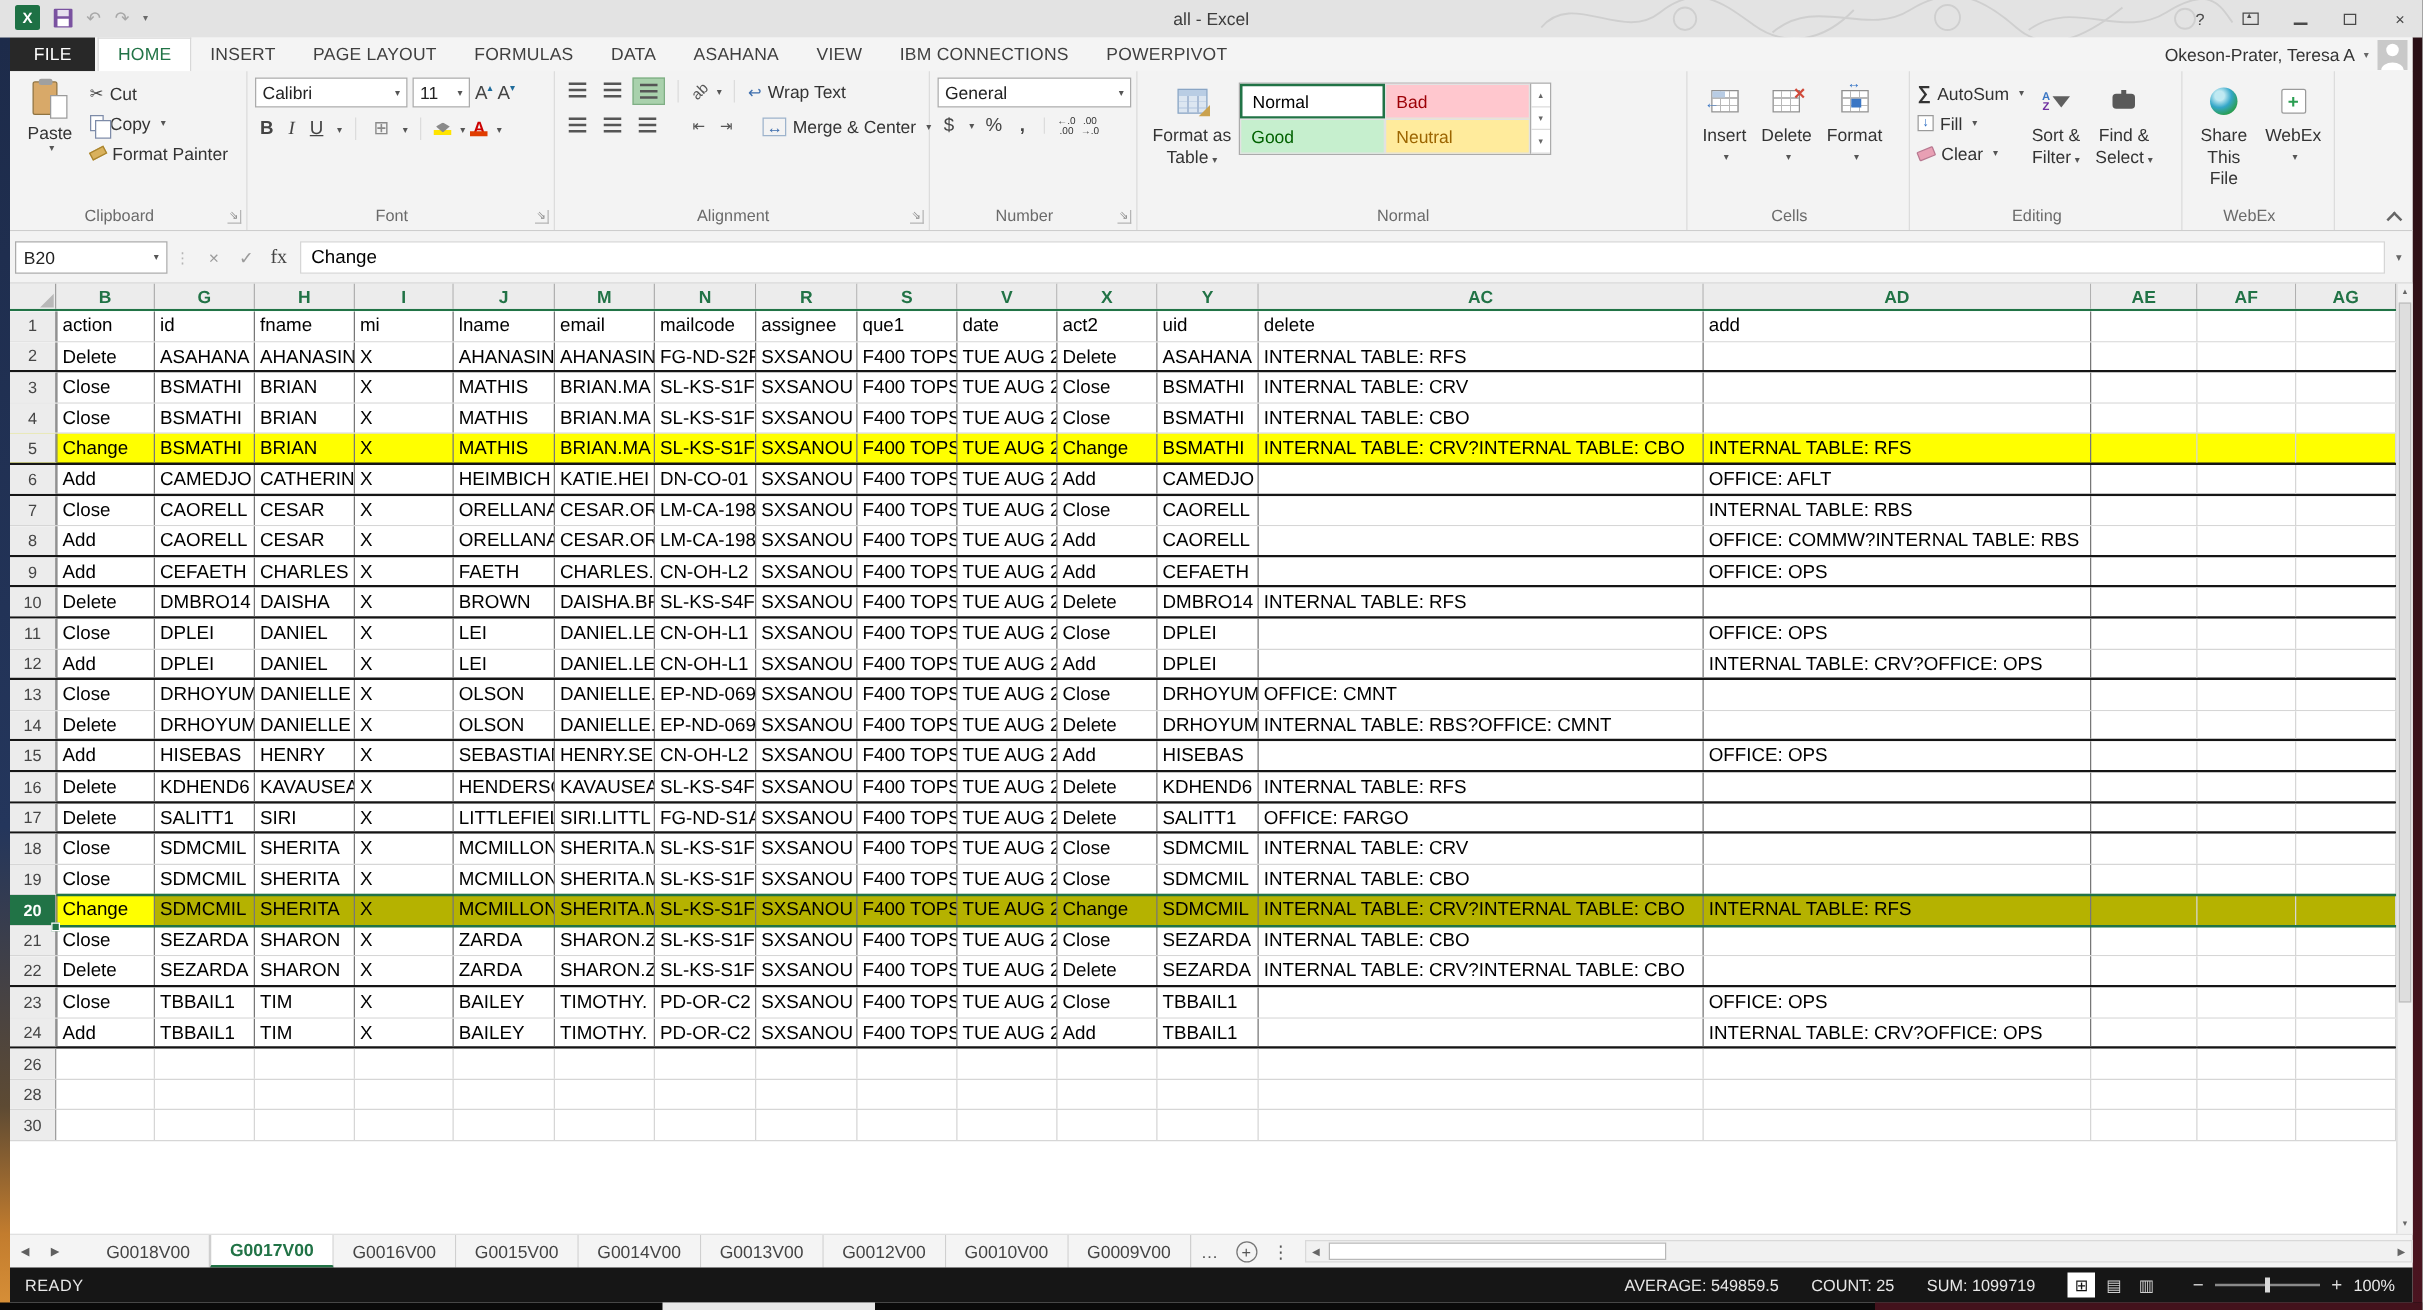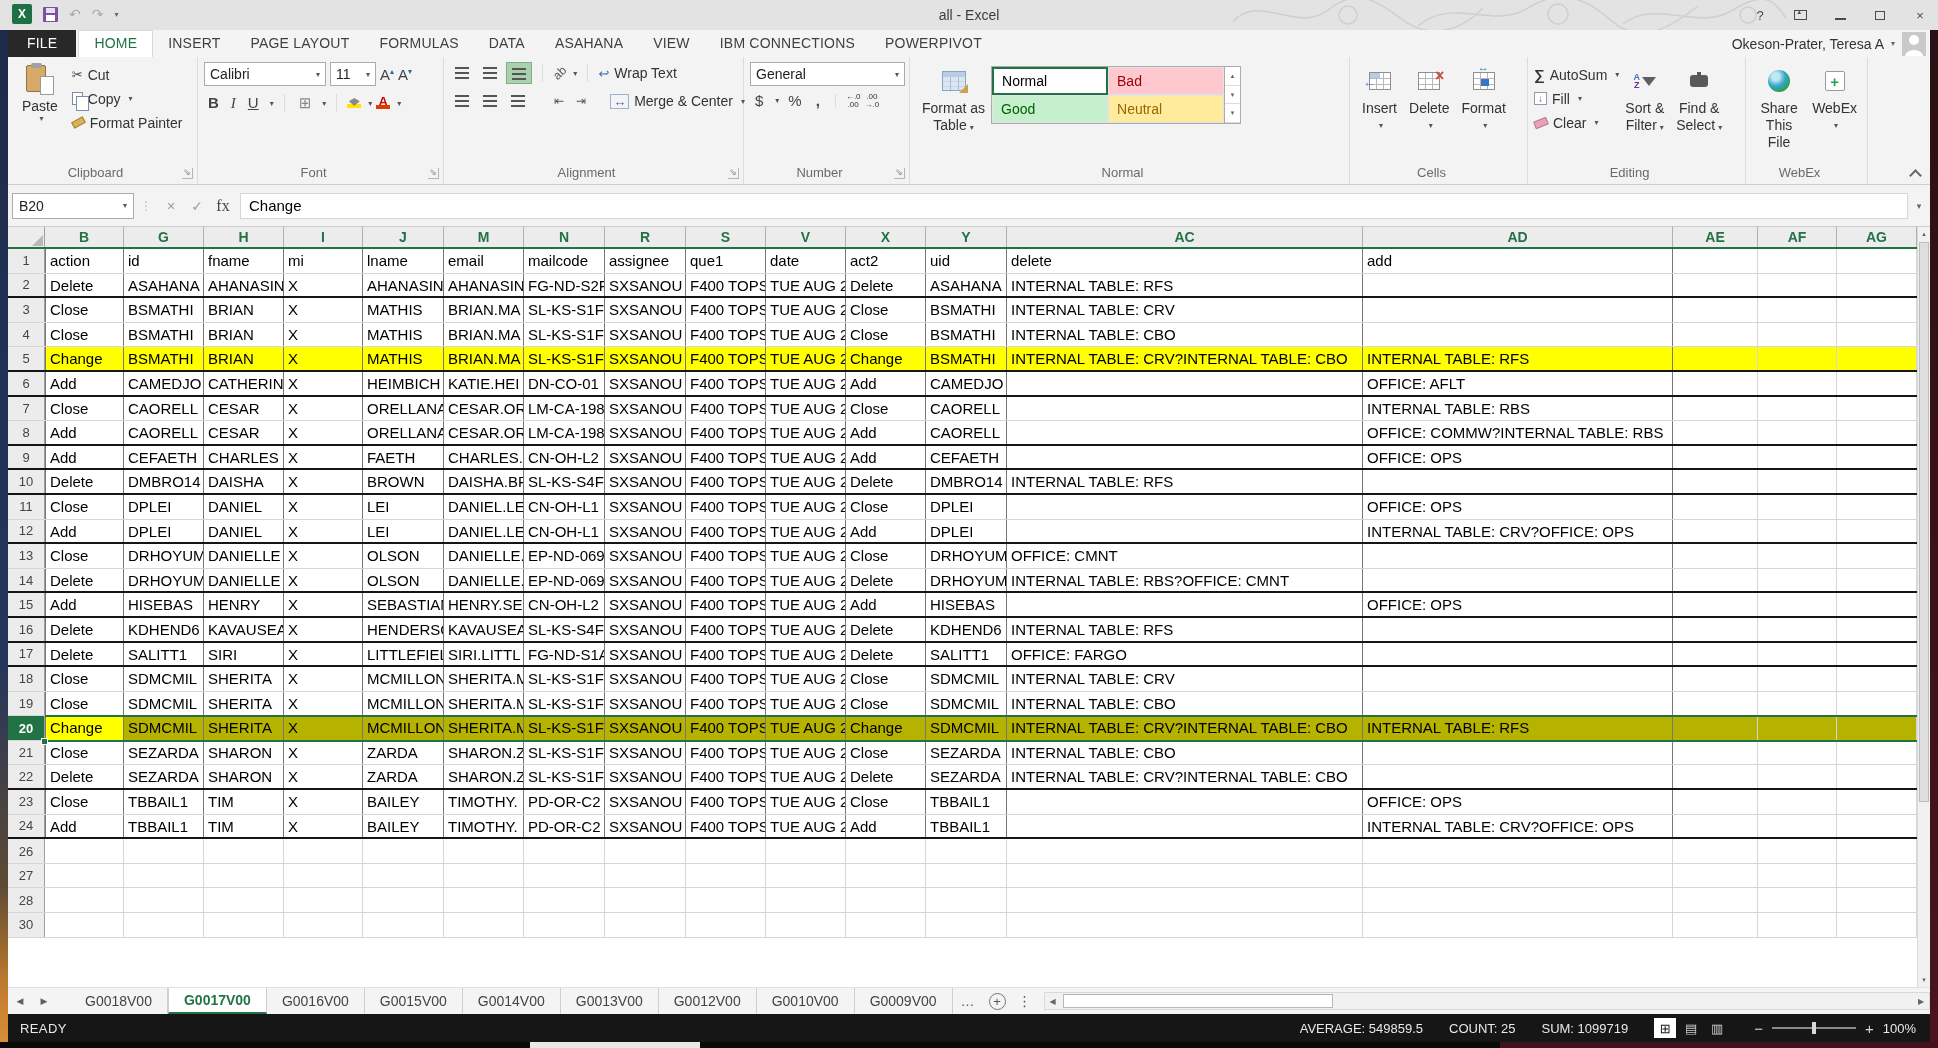--- a/index.html
+++ b/index.html
@@ -1056,40 +1056,20 @@
           <div class="cell" style="width: 80px;"></div>
           <div class="cell" style="width: 80px;"></div>
           <div class="cell" style="width: 81px;"></div>
           <div class="cell" style="width: 356px;"></div>
           <div class="cell" style="width: 310px;"></div>
           <div class="cell" style="width: 85px;"></div>
           <div class="cell" style="width: 79px;"></div>
           <div class="cell" style="width: 80px;"></div>
         </div>
         <div class="grow">
-          <div class="rowhdr">27</div>
-          <div class="cell" style="width: 79px;"></div>
-          <div class="cell" style="width: 80px;"></div>
-          <div class="cell" style="width: 80px;"></div>
-          <div class="cell" style="width: 79px;"></div>
-          <div class="cell" style="width: 81px;"></div>
-          <div class="cell" style="width: 80px;"></div>
-          <div class="cell" style="width: 81px;"></div>
-          <div class="cell" style="width: 81px;"></div>
-          <div class="cell" style="width: 80px;"></div>
-          <div class="cell" style="width: 80px;"></div>
-          <div class="cell" style="width: 80px;"></div>
-          <div class="cell" style="width: 81px;"></div>
-          <div class="cell" style="width: 356px;"></div>
-          <div class="cell" style="width: 310px;"></div>
-          <div class="cell" style="width: 85px;"></div>
-          <div class="cell" style="width: 79px;"></div>
-          <div class="cell" style="width: 80px;"></div>
-        </div>
-        <div class="grow">
           <div class="rowhdr">28</div>
           <div class="cell" style="width: 79px;"></div>
           <div class="cell" style="width: 80px;"></div>
           <div class="cell" style="width: 80px;"></div>
           <div class="cell" style="width: 79px;"></div>
           <div class="cell" style="width: 81px;"></div>
           <div class="cell" style="width: 80px;"></div>
           <div class="cell" style="width: 81px;"></div>
           <div class="cell" style="width: 81px;"></div>
           <div class="cell" style="width: 80px;"></div>

